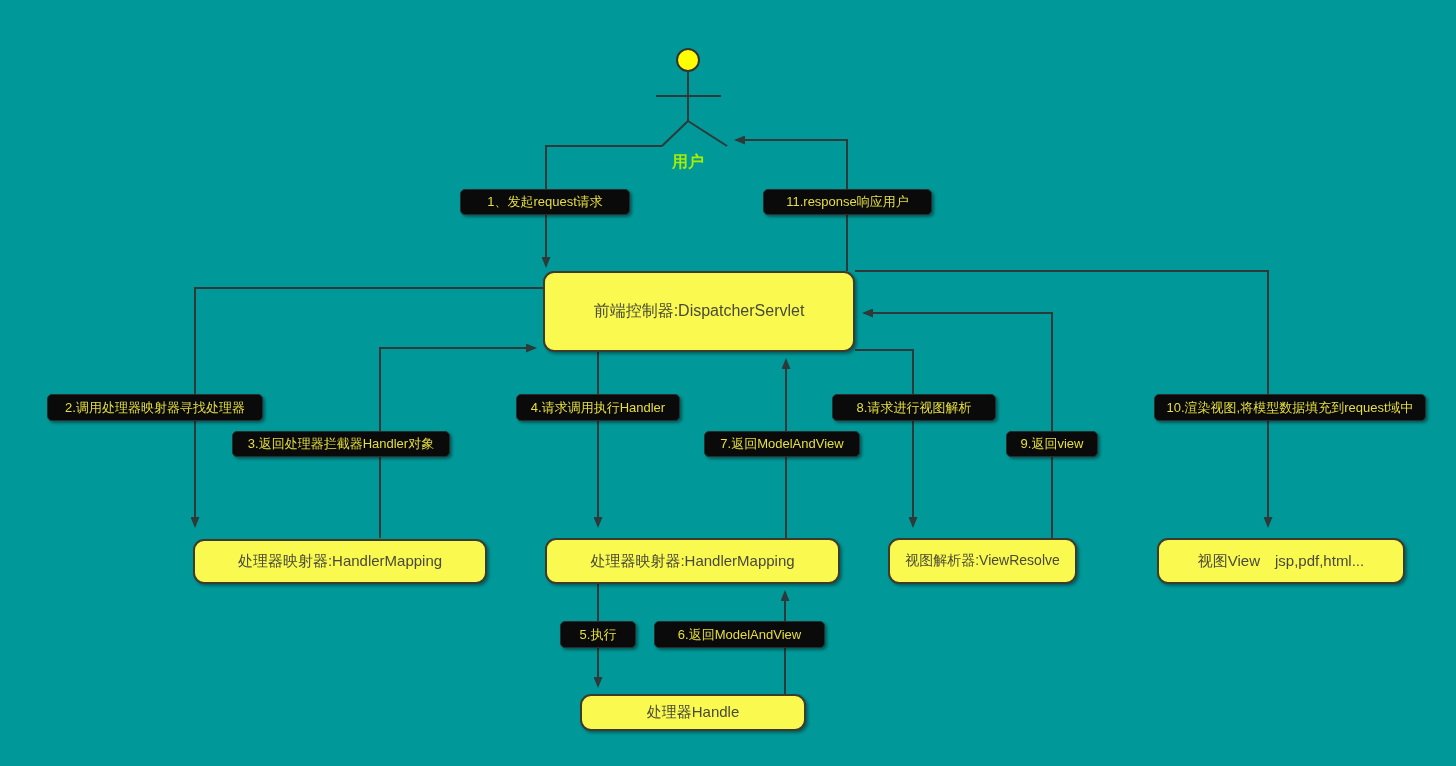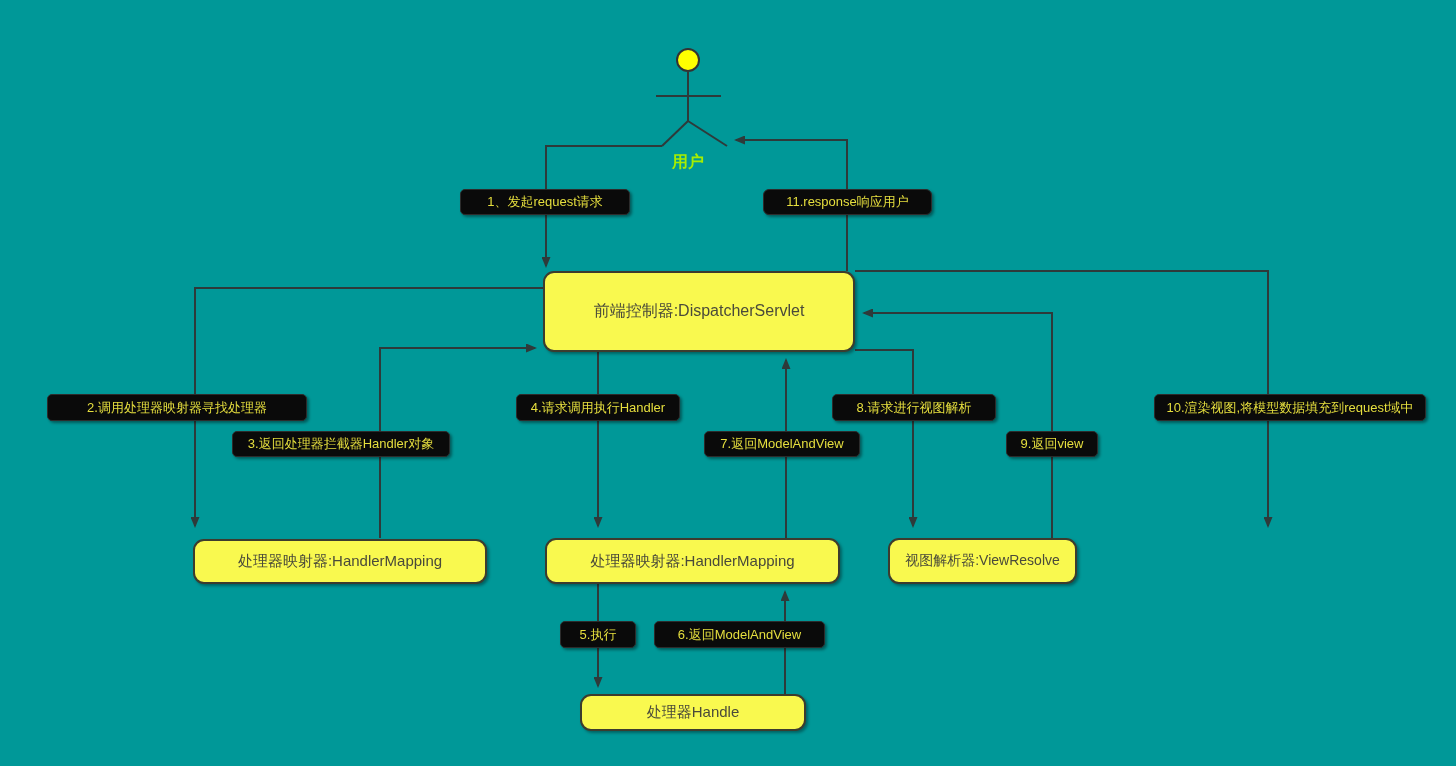--- a/index.html
+++ b/index.html
@@ -66,30 +66,31 @@
 
       <polyline points="598,584 598,686" marker-end="url(#ah)"></polyline>
 
       <polyline points="785,694 785,592" marker-end="url(#ah)"></polyline>
     </g>
   </svg>
 
   <div class="actor-label" style="left:658px;top:152px;">用户</div>
 
   <div class="step" style="left:460px;top:189px;width:170px;height:26px;">1、发起request请求</div>
-  <div class="step" style="left:763px;top:189px;width:169px;height:26px;border-radius:6px;">11.response响应用户</div>
-  <div class="step" style="left:47px;top:394px;width:260px;height:27px;">2.调用处理器映射器寻找处理器</div>
+  <div class="step" style="left:763px;top:189px;width:169px;height:26px;">11.response响应用户</div>
+  <div class="step" style="left:47px;top:394px;width:216px;height:27px;">2.调用处理器映射器寻找处理器</div>
   <div class="step" style="left:232px;top:431px;width:218px;height:26px;">3.返回处理器拦截器Handler对象</div>
   <div class="step" style="left:516px;top:394px;width:164px;height:27px;">4.请求调用执行Handler</div>
   <div class="step" style="left:704px;top:431px;width:156px;height:26px;">7.返回ModelAndView</div>
   <div class="step" style="left:832px;top:394px;width:164px;height:27px;">8.请求进行视图解析</div>
   <div class="step" style="left:1006px;top:431px;width:92px;height:26px;">9.返回view</div>
   <div class="step" style="left:1154px;top:394px;width:272px;height:27px;">10.渲染视图,将模型数据填充到request域中</div>
   <div class="step" style="left:560px;top:621px;width:76px;height:27px;">5.执行</div>
   <div class="step" style="left:654px;top:621px;width:171px;height:27px;">6.返回ModelAndView</div>
 
   <div class="node" style="left:543px;top:271px;width:312px;height:81px;font-size:16px;">前端控制器:DispatcherServlet</div>
   <div class="node" style="left:193px;top:539px;width:294px;height:45px;">处理器映射器:HandlerMapping</div>
   <div class="node" style="left:545px;top:538px;width:295px;height:46px;">处理器映射器:HandlerMapping</div>
   <div class="node" style="left:888px;top:538px;width:189px;height:46px;font-size:14px;">视图解析器:ViewResolve</div>
+  <div class="node" style="left:1157px;top:538px;width:248px;height:46px;">视图View　jsp,pdf,html...</div>
   <div class="node" style="left:580px;top:694px;width:226px;height:37px;">处理器Handle</div>
 
 </div>
 
 </body></html>

